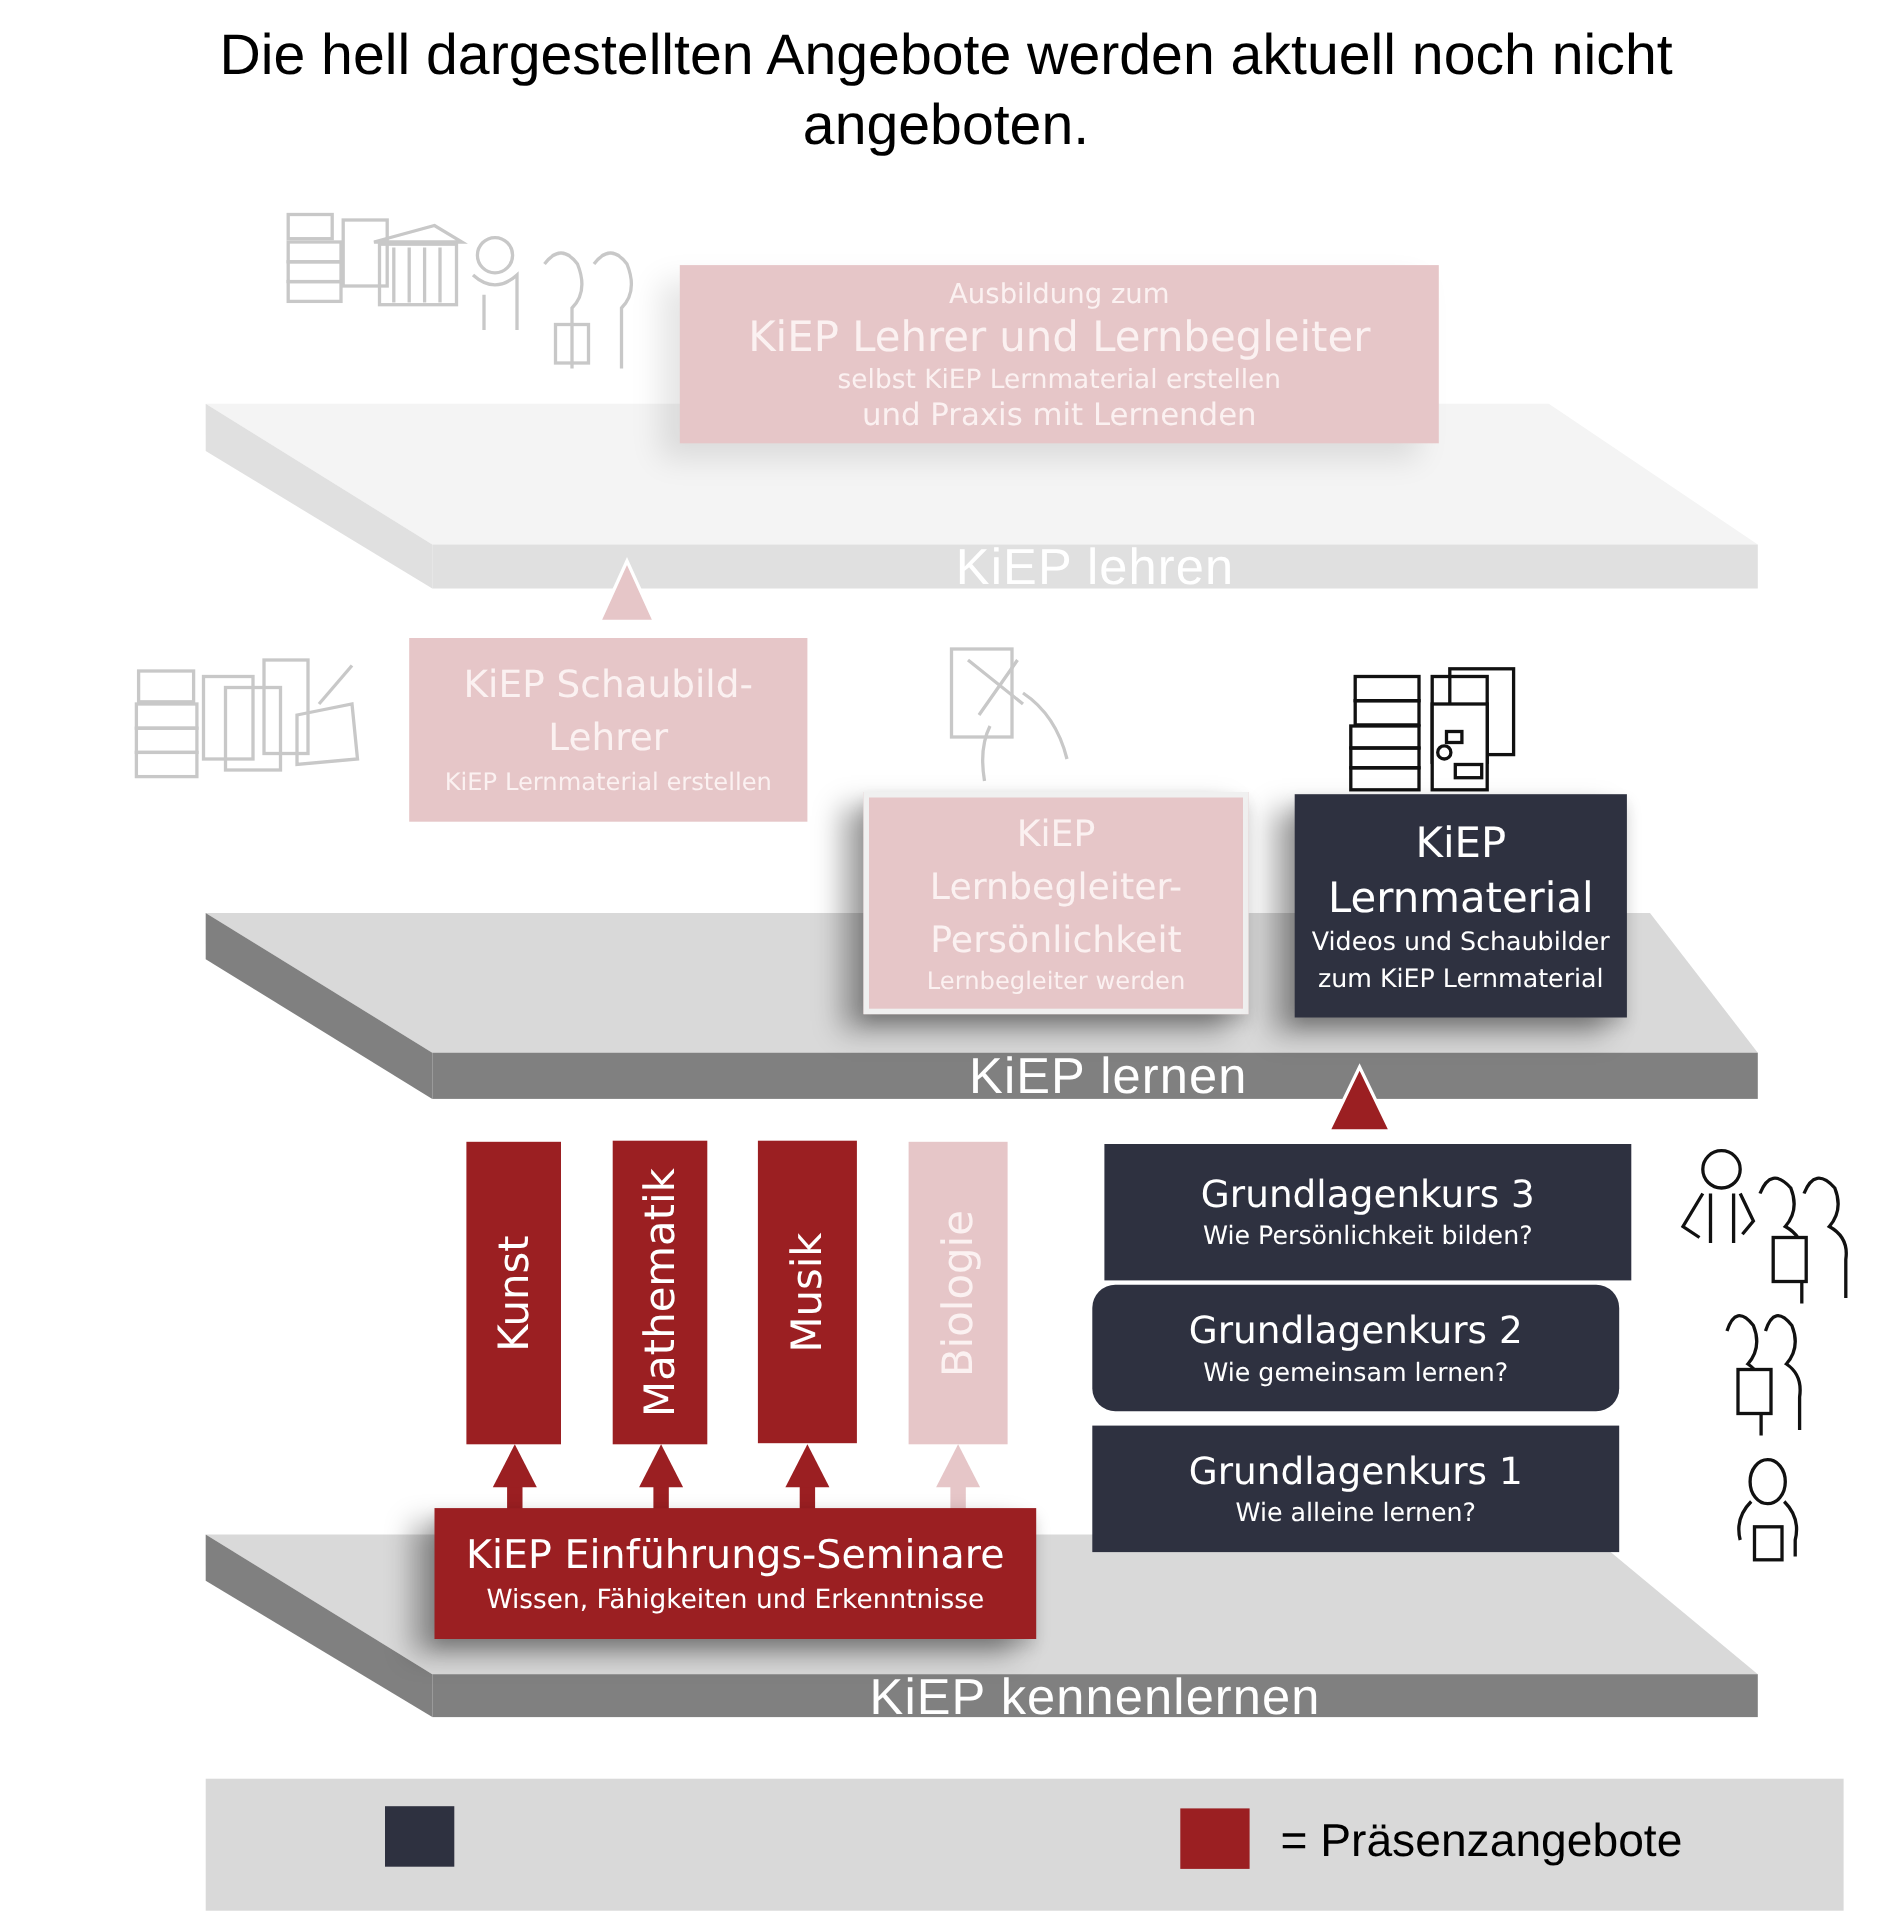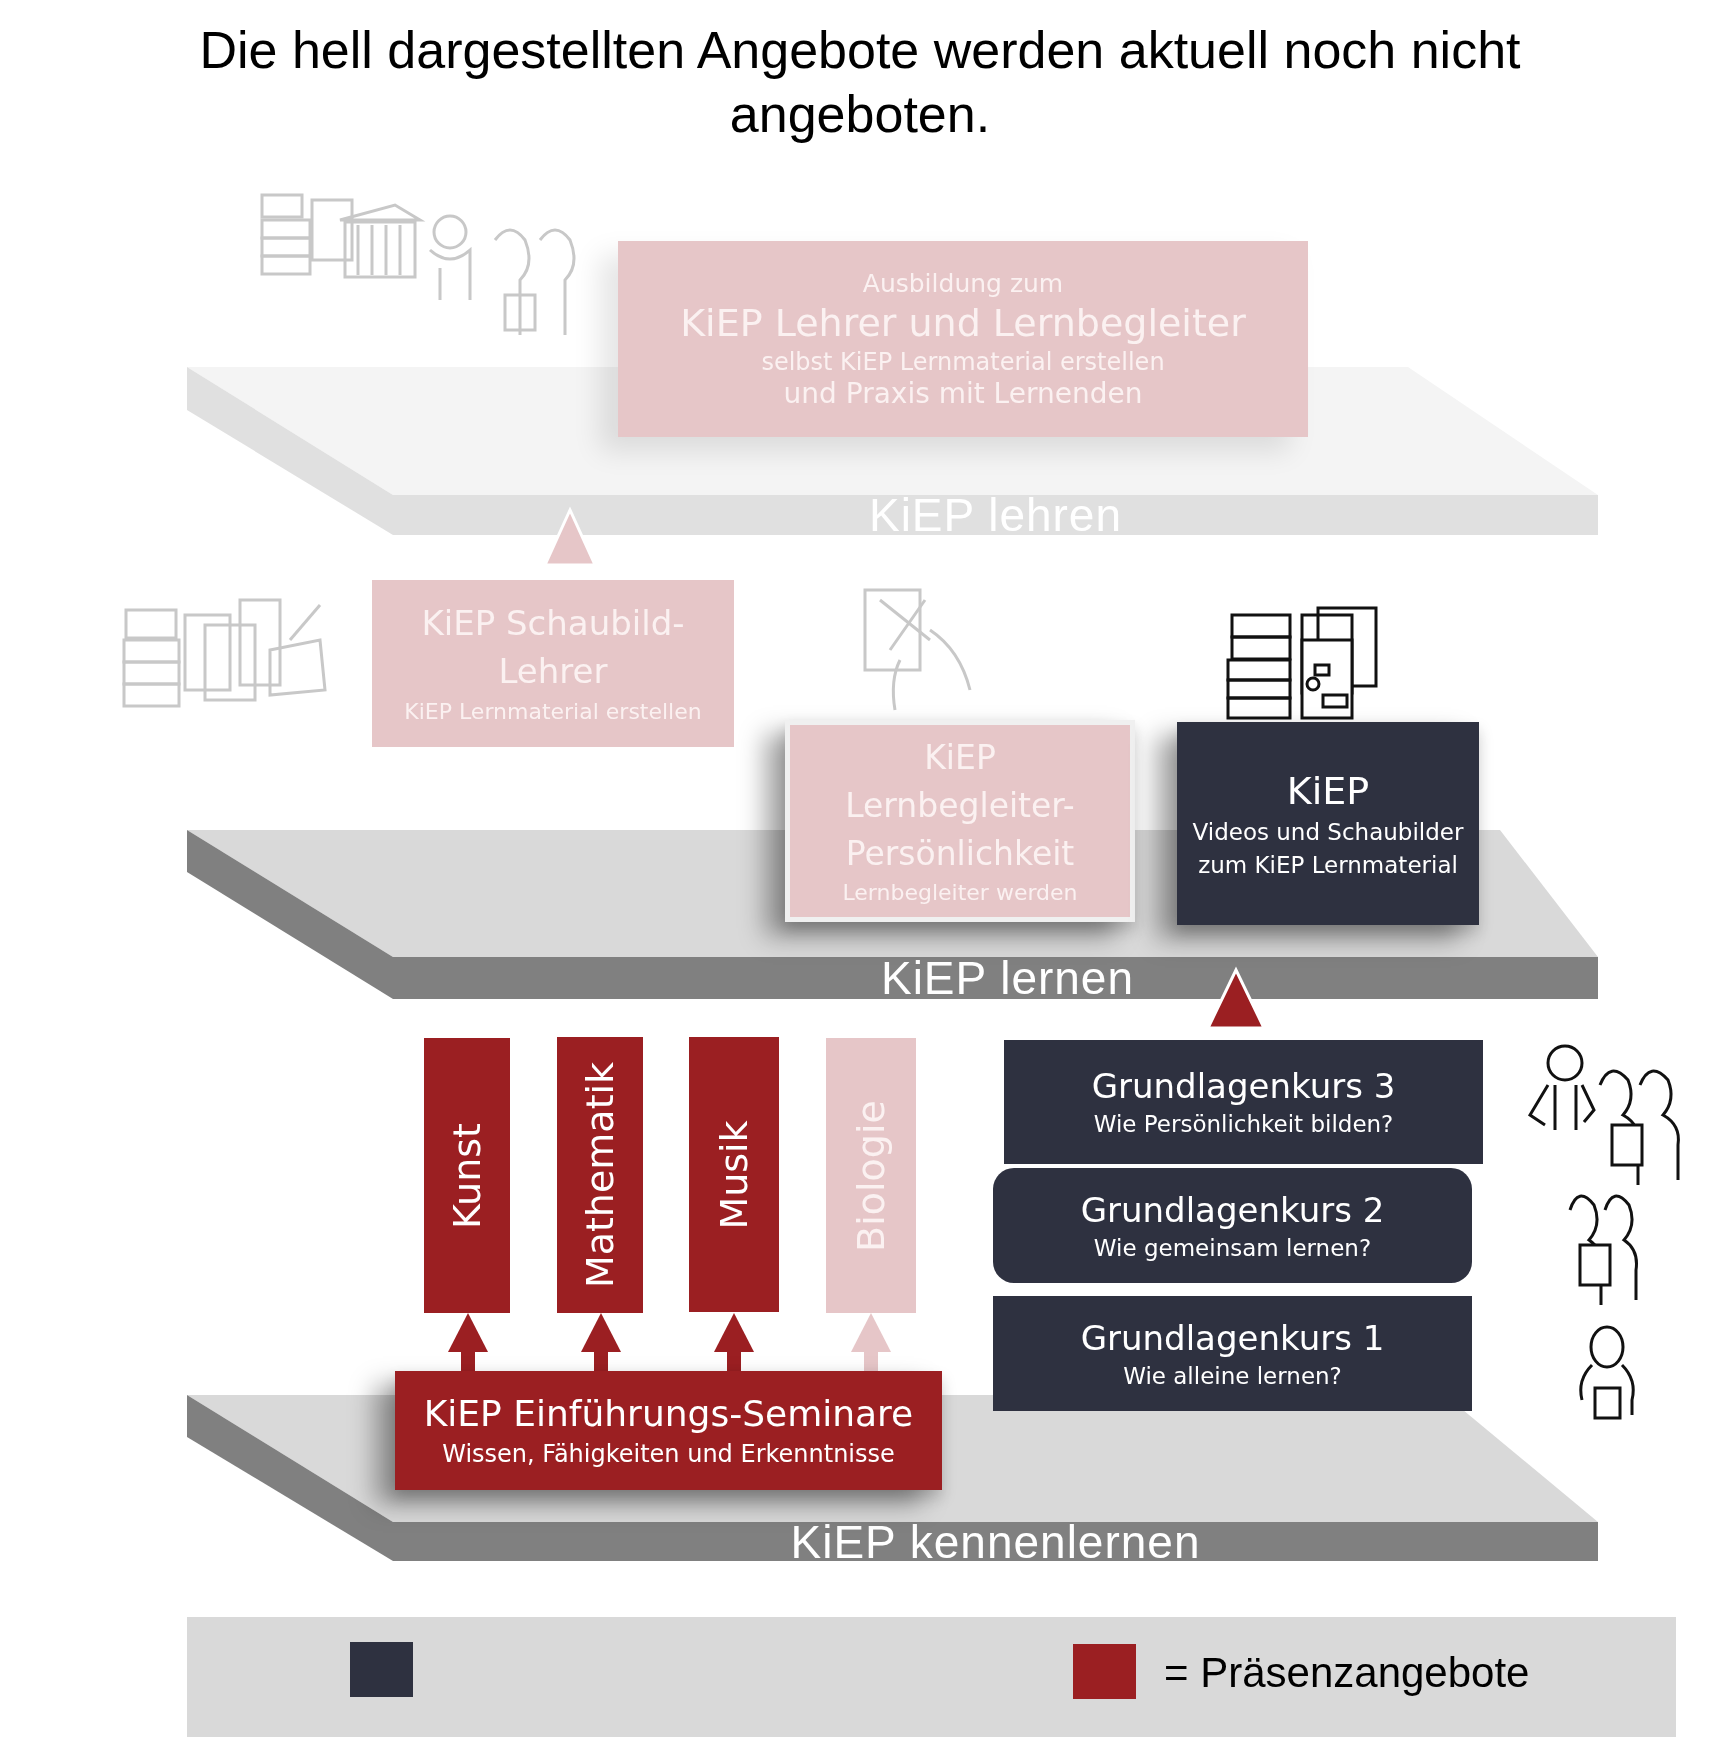--- a/index.html
+++ b/index.html
@@ -132,21 +132,21 @@
     <ellipse cx="1607" cy="1347" rx="16" ry="20"></ellipse>
     <path d="M1592,1365 q-15,15 -10,35 M1622,1365 q15,15 10,35 v15"></path>
     <rect x="1595" y="1388" width="25" height="30" fill="#fff"></rect>
   </g>
 </svg>
 
 <div class="plat-label" style="left:393px; top:493px; width:1205px;">KiEP lehren</div>
 <div class="plat-label" style="left:405px; top:956px; width:1205px;text-align:center;">KiEP lernen</div>
 <div class="plat-label" style="left:393px; top:1520px; width:1205px;">KiEP kennenlernen</div>
 
-<div class="box pink shadow-pink" style="left:618px; top:241px; width:690px; height:196px;">
+<div class="box pink shadow-pink" style="left:618px; top:241px; width:690px; height:162px;">
   <div style="font-size:25px; line-height:32px;">Ausbildung zum</div>
   <div style="font-size:38px; line-height:46px;">KiEP Lehrer und Lernbegleiter</div>
   <div style="font-size:24px; line-height:32px;">selbst KiEP Lernmaterial erstellen</div>
   <div style="font-size:28px; line-height:32px;">und Praxis mit Lernenden</div>
 </div>
 
 <div class="box pink" style="left:372px; top:580px; width:362px; height:167px;">
   <div style="font-size:34px; line-height:48px;">KiEP Schaubild-</div>
   <div style="font-size:34px; line-height:48px;">Lehrer</div>
   <div style="font-size:22px; line-height:34px;">KiEP Lernmaterial erstellen</div>
@@ -154,20 +154,21 @@
 
 <div class="box pink shadow-dark" style="left:785px; top:720px; width:350px; height:202px; border:5px solid #f0f0f0;">
   <div style="font-size:33px; line-height:48px;">KiEP</div>
   <div style="font-size:33px; line-height:48px;">Lernbegleiter-</div>
   <div style="font-size:33px; line-height:48px;">Persönlichkeit</div>
   <div style="font-size:22px; line-height:30px;">Lernbegleiter werden</div>
 </div>
 
 <div class="box navy shadow-dark" style="left:1177px; top:722px; width:302px; height:203px;">
   <div style="font-size:38px; line-height:50px;">KiEP</div>
+  <div style="font-size:38px; line-height:50px;">Lernmaterial</div>
   <div style="font-size:23px; line-height:33px;">Videos und Schaubilder</div>
   <div style="font-size:23px; line-height:33px;">zum KiEP Lernmaterial</div>
 </div>
 
 <div class="vbar red" style="left:424px; top:1038px; width:86px; height:275px;">
   <span>Kunst</span>
 </div>
 <div class="vbar red" style="left:557px; top:1037px; width:86px; height:276px;">
   <span>Mathematik</span>
 </div>

